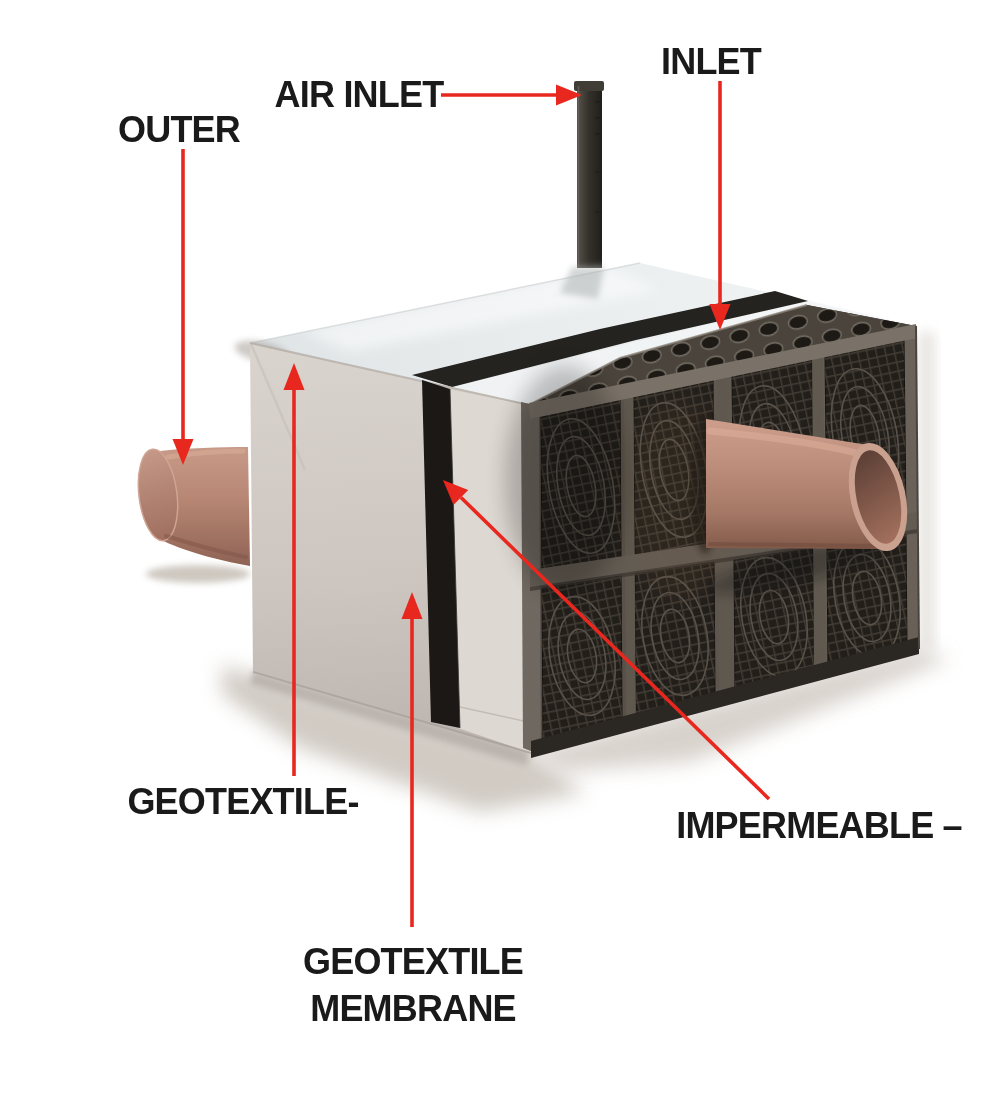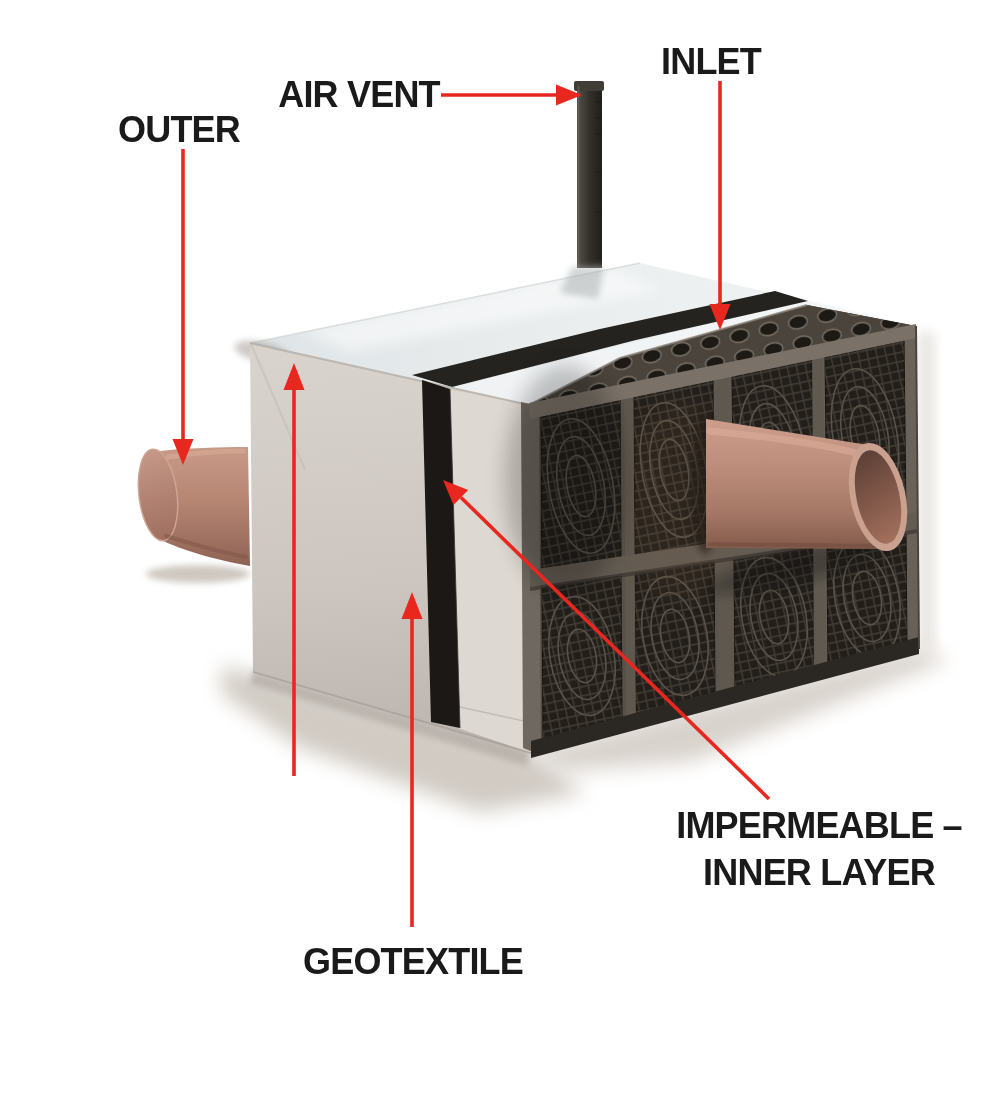--- a/index.html
+++ b/index.html
@@ -260,29 +260,30 @@
     </g>
     <g>
       <line x1="769" y1="799" x2="461" y2="497.5"></line>
       <polygon points="443,480 468.2,490 453.5,505" stroke="none"></polygon>
     </g>
   </g>
 </svg>
 
 <div class="lbl" style="left:179px;top:106px">OUTER</div>
 
-<div class="lbl" style="left:359px;top:71px">AIR VENT</div>
+<div class="lbl" style="left:359px;top:71px">AIR INLET</div>
 
 <div class="lbl" style="left:711px;top:38px">INLET</div>
 
 <div class="lbl" style="left:243px;top:778px">
+  <span class="line">GEOTEXTILE-</span>
 </div>
 
 <div class="lbl" style="left:413px;top:938px">
   <span class="line">GEOTEXTILE</span>
+  <span class="line">MEMBRANE</span>
 </div>
 
 <div class="lbl" style="left:819px;top:802px">
   <span class="line">IMPERMEABLE –</span>
-  <span class="line">INNER LAYER</span>
 </div>
 
 </div>
 
 </body></html>

